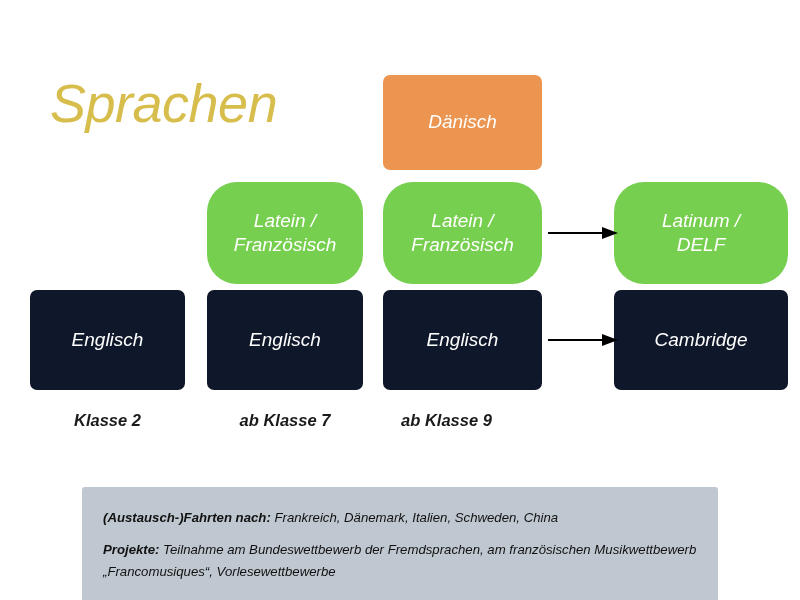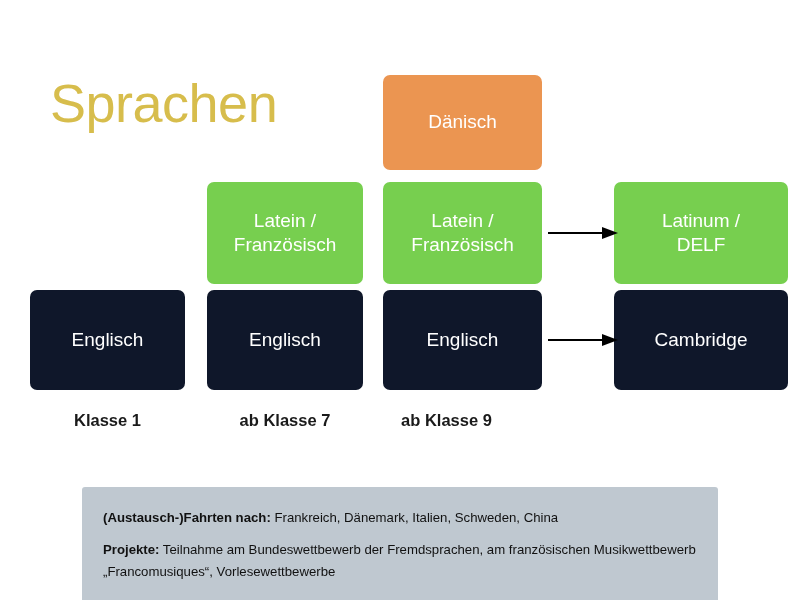--- a/index.html
+++ b/index.html
@@ -12,20 +12,21 @@
     height: 600px;
     background: #ffffff;
     font-family: "Liberation Sans", sans-serif;
     overflow: hidden;
   }
   #slide {
     position: relative;
     width: 800px;
     height: 600px;
     background: #ffffff;
+    font-style: italic;
   }
 
   
   #title {
     position: absolute;
     left: 50px;
     top: 74px;
     font-size: 54px;
     font-weight: 400;
     color: #d7bd4c;
@@ -44,21 +45,21 @@
     color: #ffffff;
     border-radius: 7px;
     font-size: 19px;
     font-weight: 400;
     line-height: 1.28;
     padding: 0 6px;
     box-sizing: border-box;
   }
   .box .lbl { display: block; }
   .box-orange { background: #eb9551; }
-  .box-green  { background: #77cf4f; }
+  .box-green  { background: #77cf4f; border-radius: 30px; }
   .box-blue   { background: #0f172a; text-align: right; }
 
   
   .r-top  { top: 75px;  height: 95px; }
   .r-mid  { top: 182px; height: 102px; }
   .r-bot  { top: 290px; height: 100px; }
 
   
   .c1 { left: 30px;  width: 155px; }
   .c2 { left: 207px; width: 156px; }
@@ -173,21 +174,21 @@
     <span class="lbl">Cambridge</span>
   </div>
 
   <div class="arrow" id="arrow-blue">
     <svg width="70" height="16" viewBox="0 0 70 16" xmlns="http://www.w3.org/2000/svg">
       <line x1="0" y1="8" x2="56" y2="8" stroke="#000000" stroke-width="2"></line>
       <polygon points="54,2 70,8 54,14" fill="#000000"></polygon>
     </svg>
   </div>
 
-  <div class="klasse" id="klasse-1">Klasse 1</div>
+  <div class="klasse" id="klasse-1">Klasse 2</div>
   <div class="klasse" id="klasse-2">ab Klasse 7</div>
   <div class="klasse" id="klasse-3">ab Klasse 9</div>
 
   <div id="info-panel">
     <p><b>(Austausch-)Fahrten nach:</b><span> Frankreich, Dänemark, Italien, Schweden, China</span></p>
     <p><b>Projekte:</b><span> Teilnahme am Bundeswettbewerb der Fremdsprachen, am französischen Musikwettbewerb „Francomusiques“, Vorlesewettbewerbe</span></p>
   </div>
 
 
 </div>

